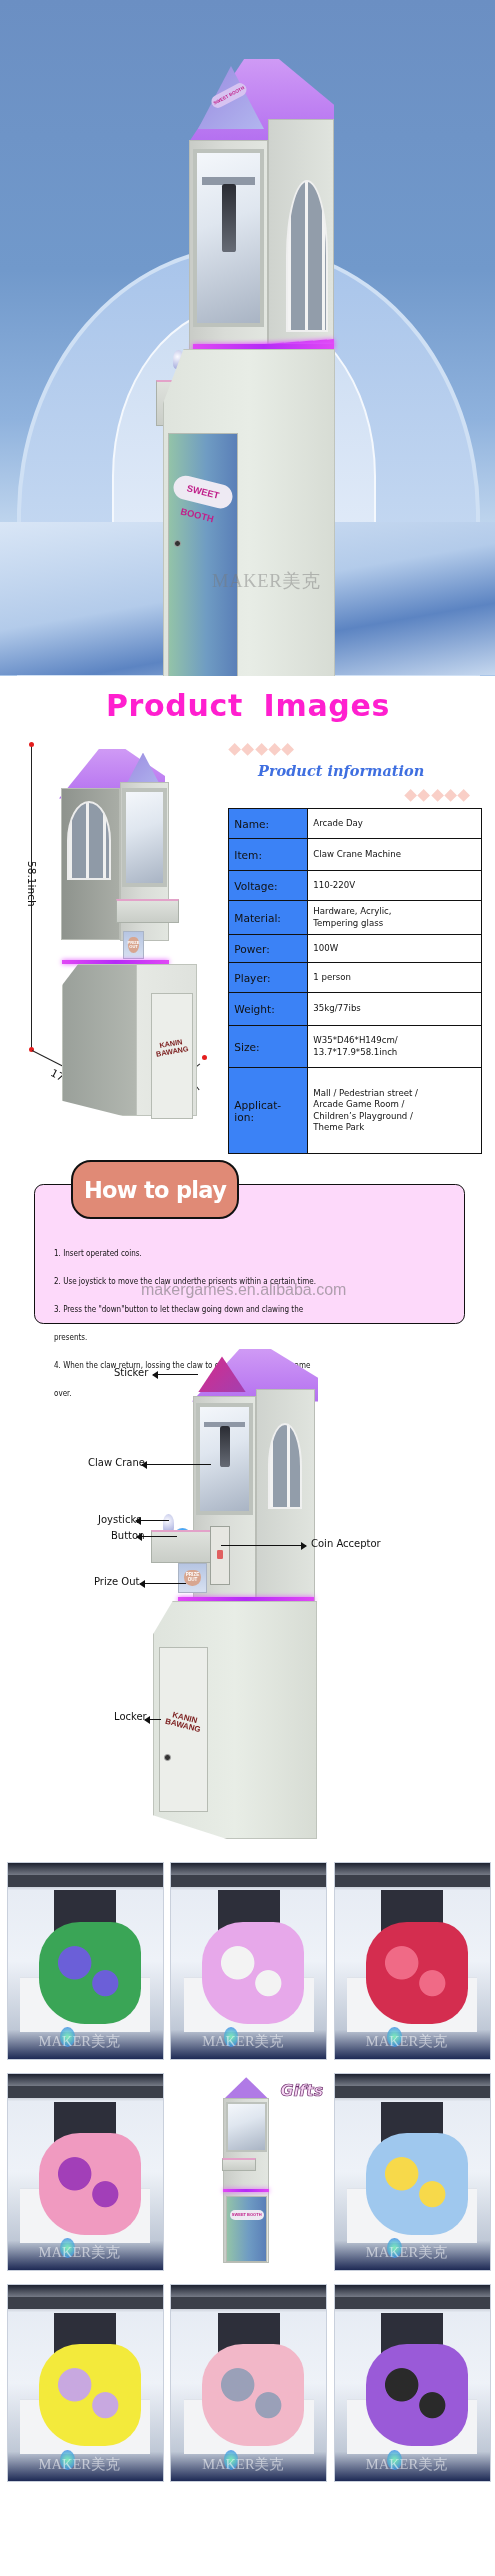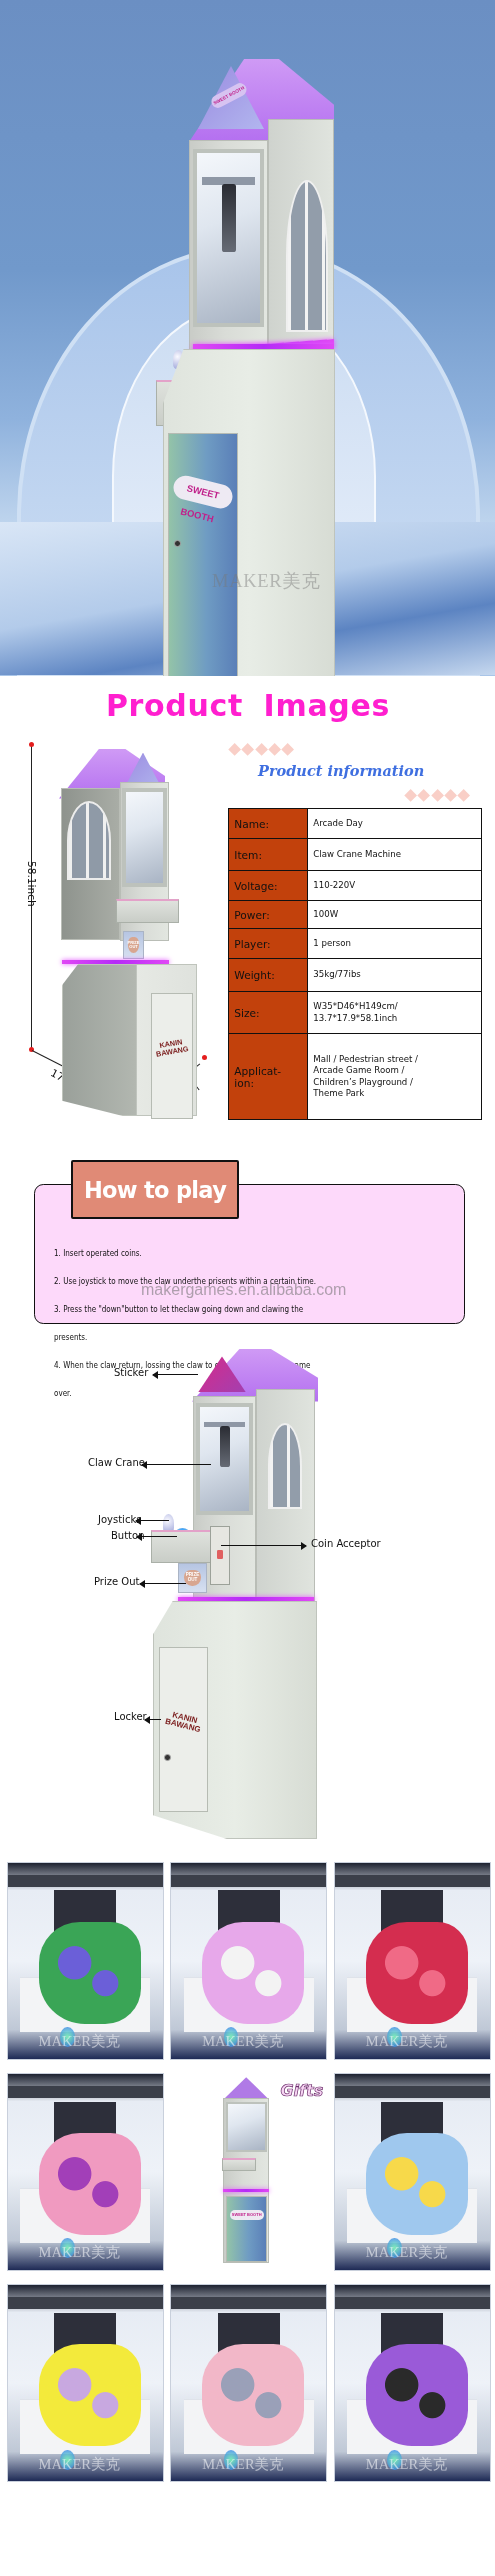--- a/index.html
+++ b/index.html
@@ -49,27 +49,27 @@
   .dim-line { position: absolute; background: #222; }
   .dim-dot { position: absolute; width: 5.3px; height: 5.3px; border-radius: 50%; background: #e41e1e; }
   .dim-label { position: absolute; font-family: "DejaVu Sans", sans-serif; font-size: 10.6px; color: #111; white-space: nowrap; }
 
   .info-title { position: absolute; left: 258px; top: 20px; font-family: "DejaVu Serif", serif; font-style: italic; font-weight: bold; color: #3f6fe0; font-size: 14.5px; }
   .diamonds { position: absolute; display: flex; gap: 1.3px; }
   .diamonds span { width: 9.3px; height: 9.3px; background: #f9cfc7; transform: rotate(45deg); margin: 0 1.3px; }
 
   table.spec { position: absolute; left: 228px; top: 66px; width: 254px; border-collapse: collapse; border: 1.3px solid #111; }
   table.spec td { border: 1.3px solid #111; font-family: "DejaVu Sans", sans-serif; vertical-align: middle; }
-  table.spec td.k { background: #c2410c; width: 79px; font-size: 10.6px; padding: 0 5.3px; }
+  table.spec td.k { background: #3b82f6; width: 79px; font-size: 10.6px; padding: 0 5.3px; }
   table.spec td.v { background: #fff; font-size: 8.6px; padding: 1.3px 5.3px; line-height: 1.3; }
 
   
   .howto { position: relative; height: 198px; }
   .howto-box { position: absolute; left: 34px; top: 52px; width: 431px; height: 140px; background: #fdd9fa; border: 1.3px solid #111; border-radius: 9.3px; padding: 54px 18.5px 0 18.5px; }
-  .howto-tab { position: absolute; left: 71px; top: 28px; width: 168px; height: 59px; background: #e08a76; border: 2px solid #111; border-radius: 2px; color: #fff; font-family: "DejaVu Sans", sans-serif; font-weight: bold; font-size: 22.5px; display: flex; align-items: center; justify-content: center; letter-spacing: -0.7px; }
+  .howto-tab { position: absolute; left: 71px; top: 28px; width: 168px; height: 59px; background: #e08a76; border: 2px solid #111; border-radius: 20px; color: #fff; font-family: "DejaVu Sans", sans-serif; font-weight: bold; font-size: 22.5px; display: flex; align-items: center; justify-content: center; letter-spacing: -0.7px; }
   .howto-box p { font-family: "DejaVu Sans Condensed", "DejaVu Sans", sans-serif; font-size: 9.3px; line-height: 28px; color: #111; transform: scaleX(.86); transform-origin: left; white-space: nowrap; }
   .howto-wm { position: absolute; left: 141px; top: 98px; color: rgba(110,110,110,.55); font-size: 16px; font-family: Liberation Sans, sans-serif; pointer-events: none; }
 
   
   .parts { position: relative; height: 516px; }
   .callout { position: absolute; font-family: "DejaVu Sans", sans-serif; font-size: 10px; color: #111; white-space: nowrap; }
   .arrow { position: absolute; height: 1.3px; background: #111; }
   .arrow.left::before { content:""; position:absolute; left:-1.3px; top:-3.3px; border-right: 6.6px solid #111; border-top: 4px solid transparent; border-bottom: 4px solid transparent; }
   .arrow.right::after { content:""; position:absolute; right:-1.3px; top:-3.3px; border-left: 6.6px solid #111; border-top: 4px solid transparent; border-bottom: 4px solid transparent; }
 
@@ -186,20 +186,25 @@
             <td class="v" style="white-space: pre-line;">Arcade Day</td>
           </tr>
           <tr style="height: 32px;">
             <td class="k" style="white-space: pre-line;">Item:</td>
             <td class="v" style="white-space: pre-line;">Claw Crane Machine</td>
           </tr>
           <tr style="height: 30px;">
             <td class="k" style="white-space: pre-line;">Voltage:</td>
             <td class="v" style="white-space: pre-line;">110-220V</td>
           </tr>
+          <tr style="height: 34px;">
+            <td class="k" style="white-space: pre-line;">Material:</td>
+            <td class="v" style="white-space: pre-line;">Hardware, Acrylic,
+Tempering glass</td>
+          </tr>
           <tr style="height: 28px;">
             <td class="k" style="white-space: pre-line; margin-left: 12px;">Power:</td>
             <td class="v" style="white-space: pre-line;">100W</td>
           </tr>
           <tr style="height: 30px;">
             <td class="k" style="white-space: pre-line;">Player:</td>
             <td class="v" style="white-space: pre-line;">1 person</td>
           </tr>
           <tr style="height: 33px; padding-left: 8px;">
             <td class="k" style="white-space: pre-line;">Weight:</td>

